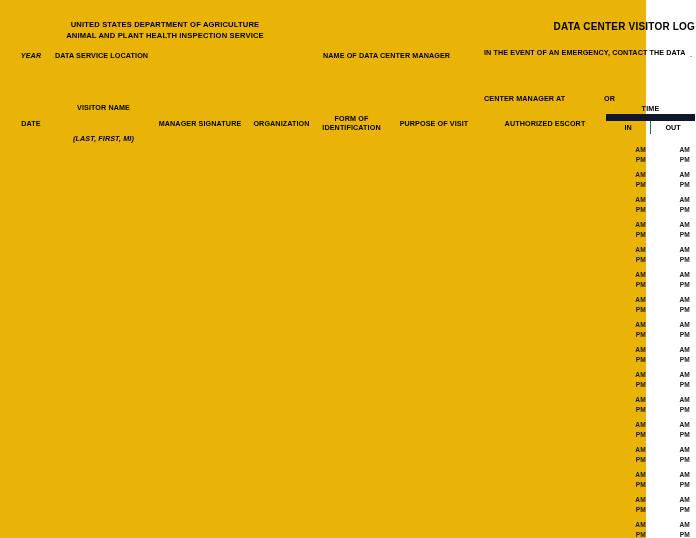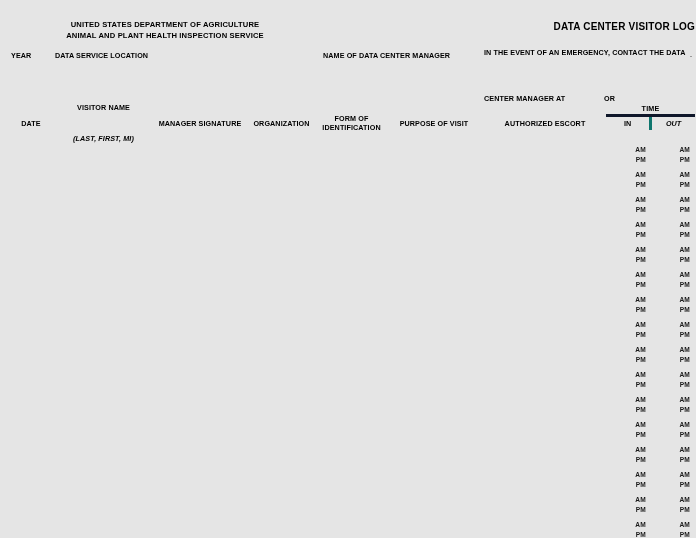--- a/index.html
+++ b/index.html
@@ -10,23 +10,23 @@
   body {
     width: 696px;
     height: 538px;
     font-family: "Liberation Sans", sans-serif;
     color: #000000;
     overflow: hidden;
   }
 
   #page {
     position: relative;
-    width: 696px;
+    width: 646px;
     height: 538px;
-    background: #e5e5e5;
+    background: #eab308;
   }
 
   .form-table {
     position: absolute;
     left: 11px;
     top: 15px;
     width: 684px;
     border-collapse: collapse;
     table-layout: fixed;
   }
@@ -73,22 +73,23 @@
     font-size: 7.2px;
     font-weight: bold;
     letter-spacing: 0.1px;
     line-height: 9.5px;
   }
   .band2 { height: 21px; }
   .band2 .lbl-left {
     padding: 3px 0 0 4px;
   }
   .band2 .lbl-center {
-    text-align: left;
+    text-align: center;
     padding-top: 3px;
+    font-style: italic;
   }
   .emerg {
     padding: 3px 0 0 4px;
     position: relative;
   }
   .emerg .ln2 { position: relative; margin-top: 36px; }
   .emerg .or {
     position: absolute;
     left: 120px;
     top: 0;
@@ -123,35 +124,35 @@
   .time-wrap {
     height: 25px;
     padding: 0 !important;
   }
   .time-top {
     height: 11px;
     line-height: 11px;
     text-align: center;
     font-size: 7.2px;
     font-weight: bold;
-    border-bottom: 3px solid #0f172a;
+    border-bottom: 7px solid #0f172a;
     letter-spacing: 0.2px;
   }
   .time-bot {
     display: flex;
     height: 13px;
   }
   .time-bot > div {
     flex: 1 1 50%;
     text-align: center;
     line-height: 13px;
     font-size: 7.2px;
     font-weight: bold;
   }
-  .time-bot > div.sep { border-left: 3px solid #0f766e; font-style: italic; }
+  .time-bot > div.sep { border-left: 1px solid #0f766e; }
 
   
   .data-row td {
     height: 23px;
   }
   .ampm {
     text-align: right;
     font-size: 6.6px;
     font-weight: bold;
     line-height: 9.5px;

